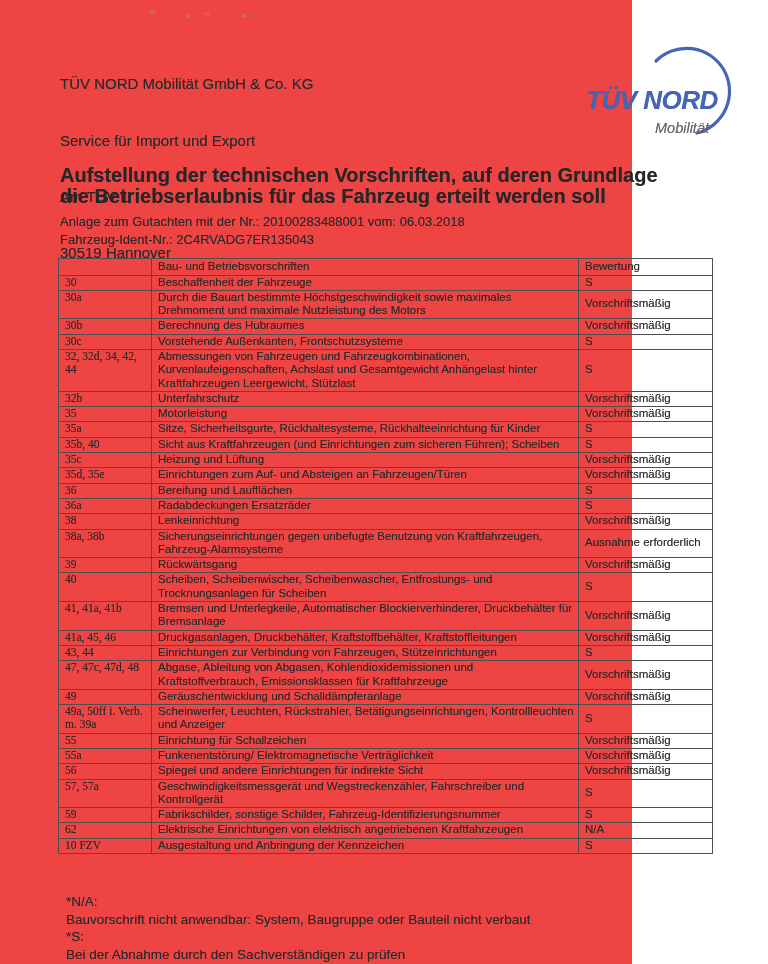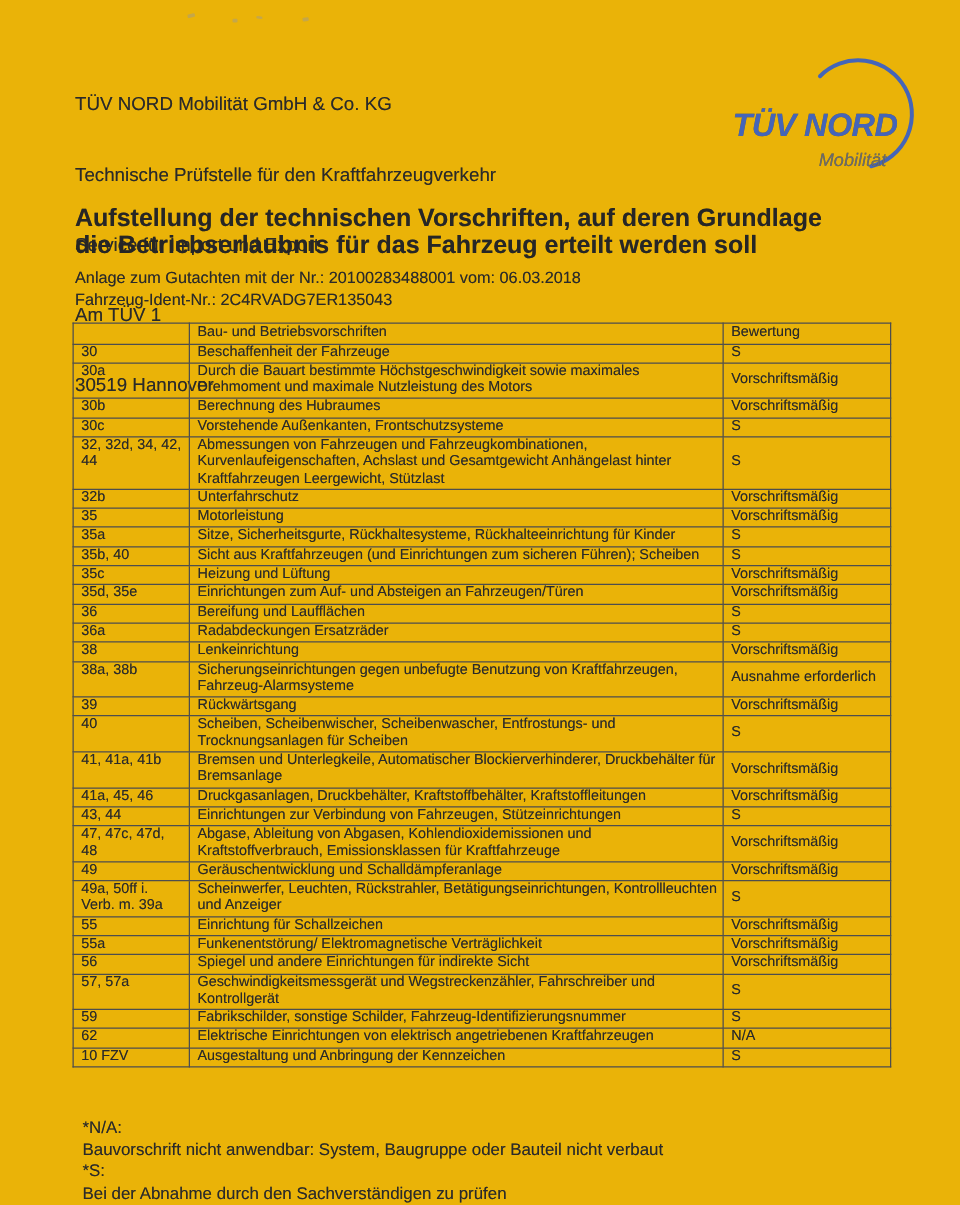--- a/index.html
+++ b/index.html
@@ -5,22 +5,22 @@
   html, body {
     margin: 0; padding: 0;
     width: 768px; height: 964px;
     background: #ffffff;
     font-family: "Liberation Sans", sans-serif;
     color: #2a2a2a;
     overflow: hidden;
   }
   .page {
     position: relative;
-    width: 768px; height: 964px;
-    background: #eab308;
+    width: 632px; height: 964px;
+    background: #ef4444;
     text-shadow: 0 0 0.35px rgba(45,45,45,0.55); 
   }
   
   .scan-marks span {
     position: absolute; display: block;
     background: #9a9a9a; opacity: .45;
     border-radius: 1px;
   }
   .scan-marks .m1 { left:150px; top:11px; width:6px; height:3px; transform: rotate(-14deg); }
   .scan-marks .m2 { left:186px; top:15px; width:4px; height:3px; }
@@ -72,21 +72,21 @@
   table.regs th, table.regs td {
     border: 1px solid #4e4e4e;
     padding: 0 4px 1px 6px;
     text-align: left;
     font-weight: normal;
     overflow: hidden;
   }
   table.regs thead th { height: 14.5px; }
   th.hdr-main { font-weight: bold; text-align: center; }
   th.hdr-bew  { font-weight: bold; }
-  td.para { vertical-align: top; }
+  td.para { vertical-align: top; font-family: Liberation Serif, serif; }
   td.kurz { vertical-align: top; margin-left: 48px; }
   td.bew  { vertical-align: middle; }
 
   .footnotes {
     position: absolute; left: 66px; top: 893px;
     font-size: 13.5px; line-height: 17.6px;
   }
   .footnote { display: flex; flex-direction: column; }
   .fn-label { width: 51px; flex: none; }
 </style>
@@ -97,21 +97,20 @@
 
   <div class="scan-marks">
     <span class="m1"></span>
       <span class="m2"></span>
       <span class="m3"></span>
       <span class="m4"></span>
   </div>
 
   <div class="letterhead">
     <div>TÜV NORD Mobilität GmbH &amp; Co. KG</div>
-    <div>Technische Prüfstelle für den Kraftfahrzeugverkehr</div>
     <div>Service für Import und Export</div>
     <div>Am TÜV 1</div>
     <div>30519 Hannover</div>
   </div>
 
   <div class="logo">
     <svg viewBox="0 0 176 105" xmlns="http://www.w3.org/2000/svg">
       <path d="M 95 23 A 43 43 0 1 1 136 95" fill="none" stroke-width="3.2" stroke-linecap="round" stroke="#4565b8"></path>
       <text class="brand-text" x="25" y="71" fill="#4565b8">TÜV NORD</text>
       <text class="division-text" x="148" y="95" text-anchor="end" fill="#6b6b6b">Mobilität</text>

